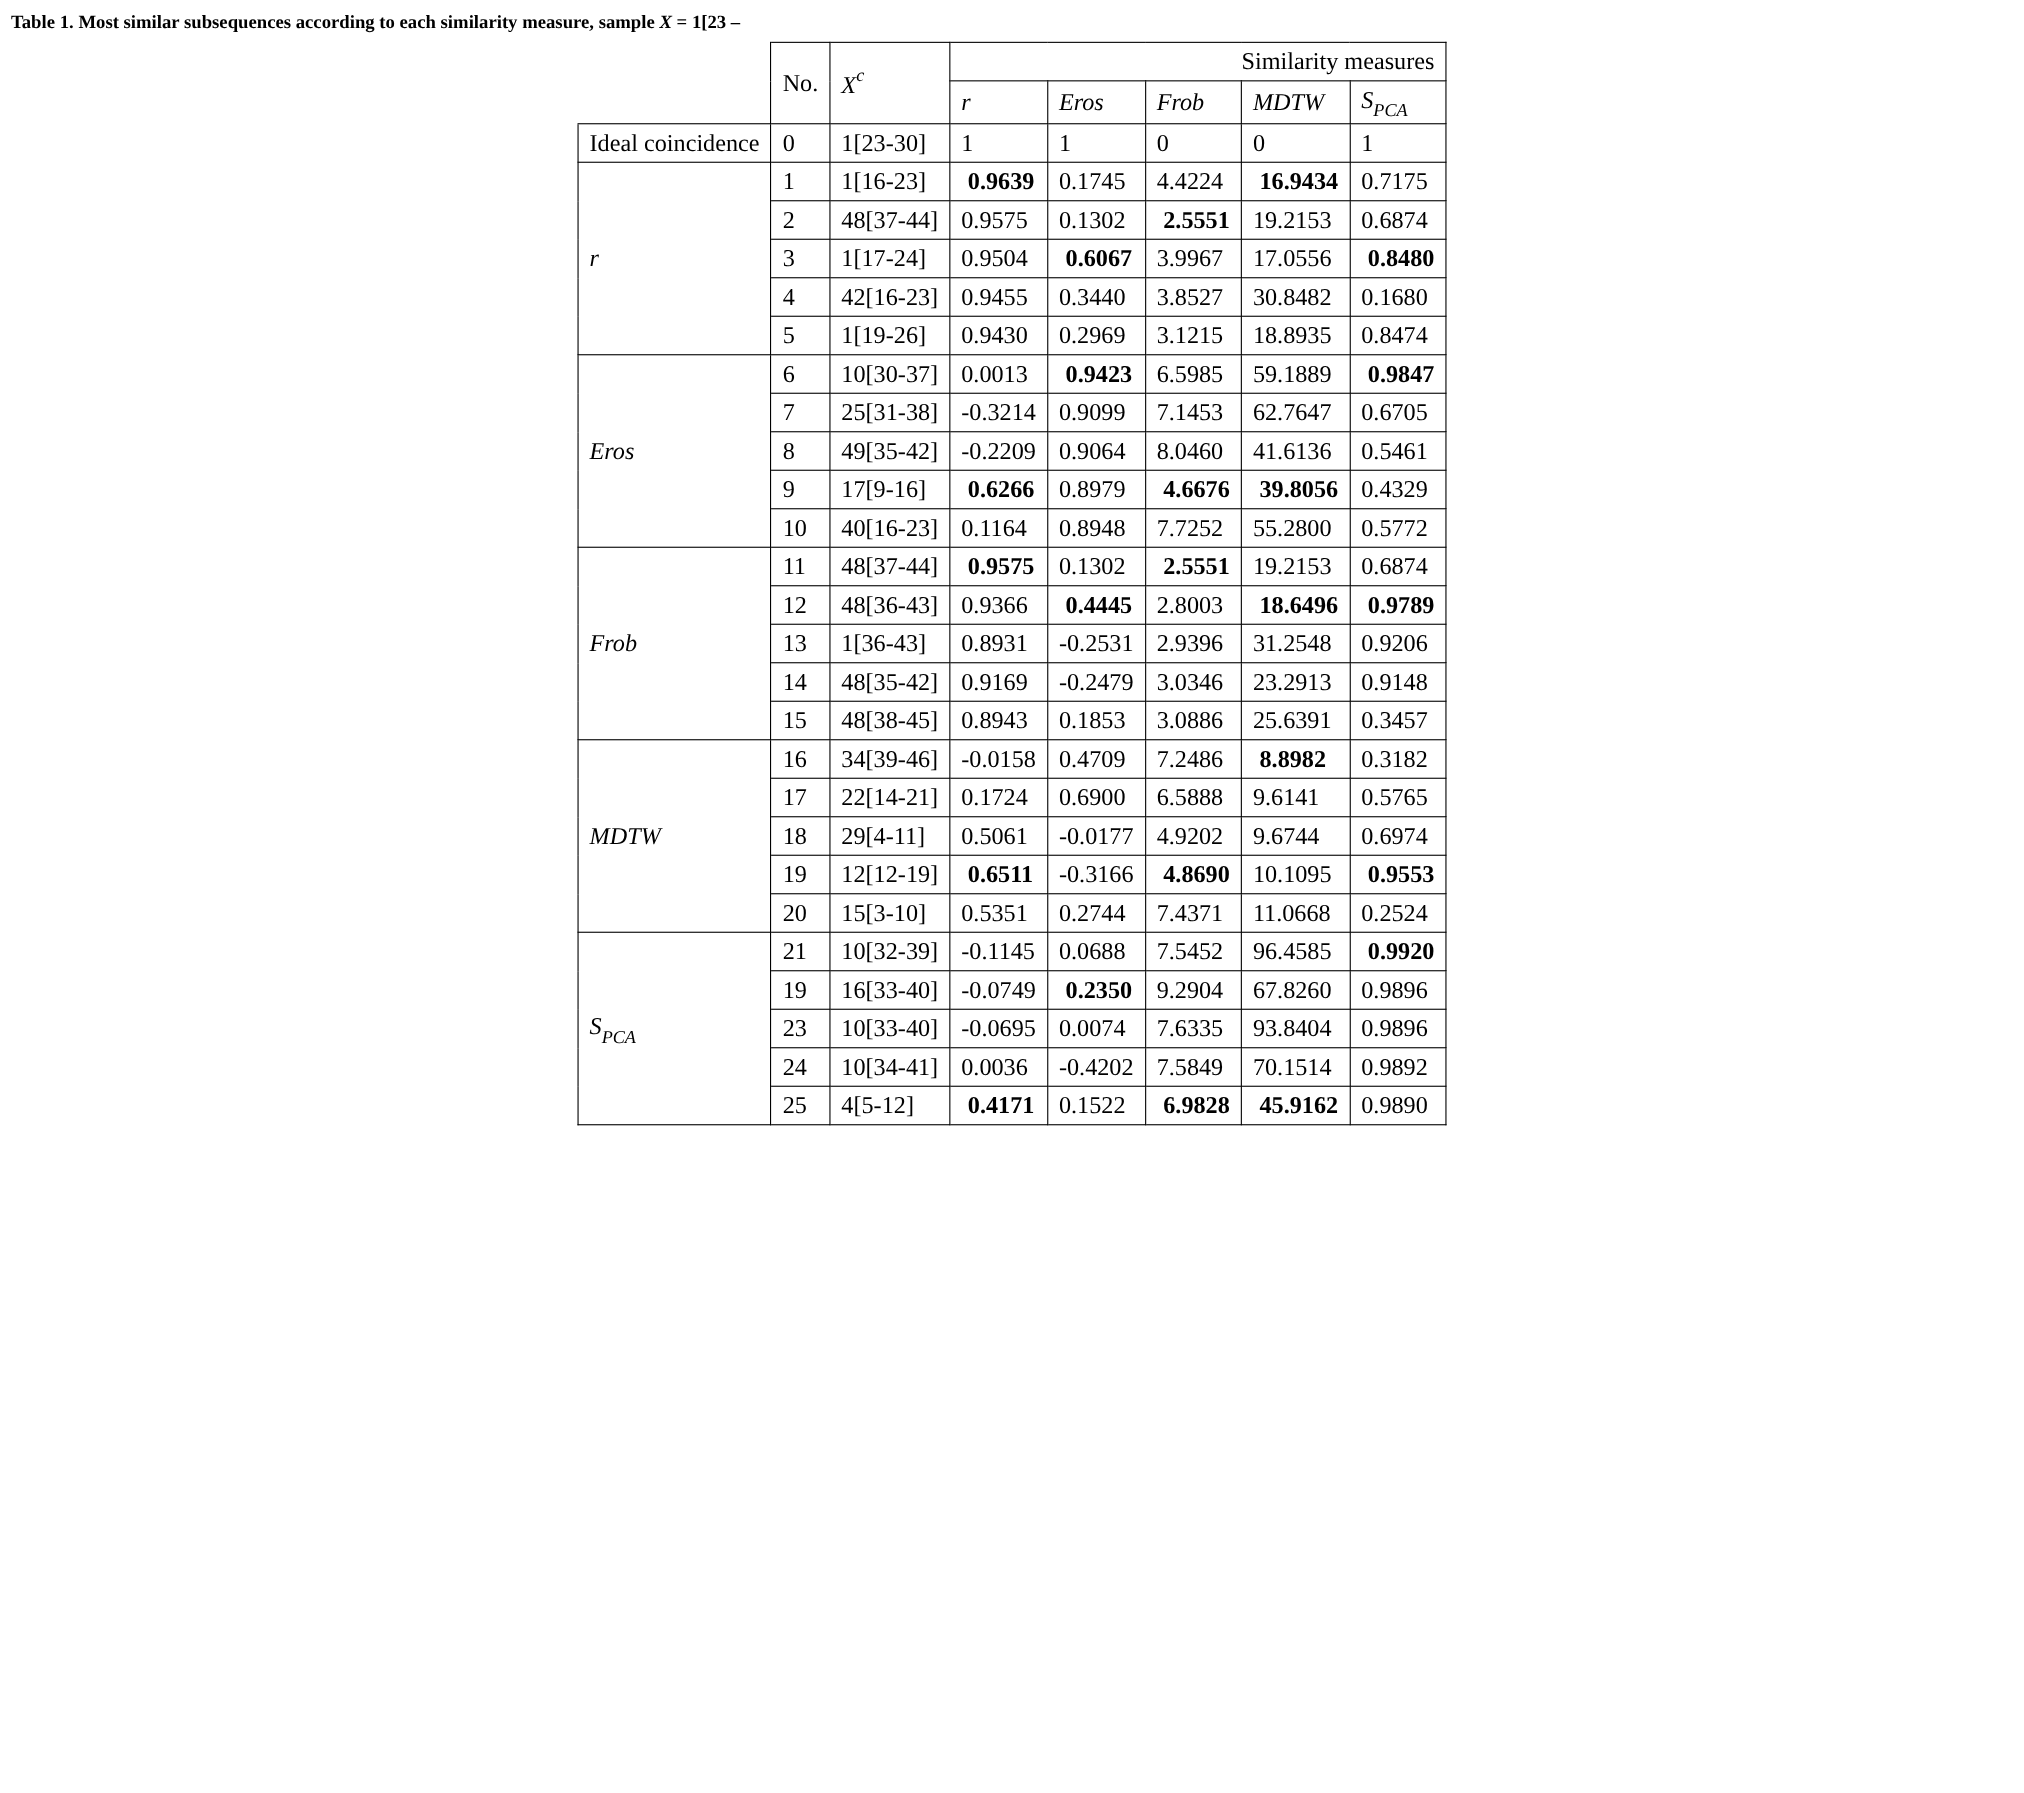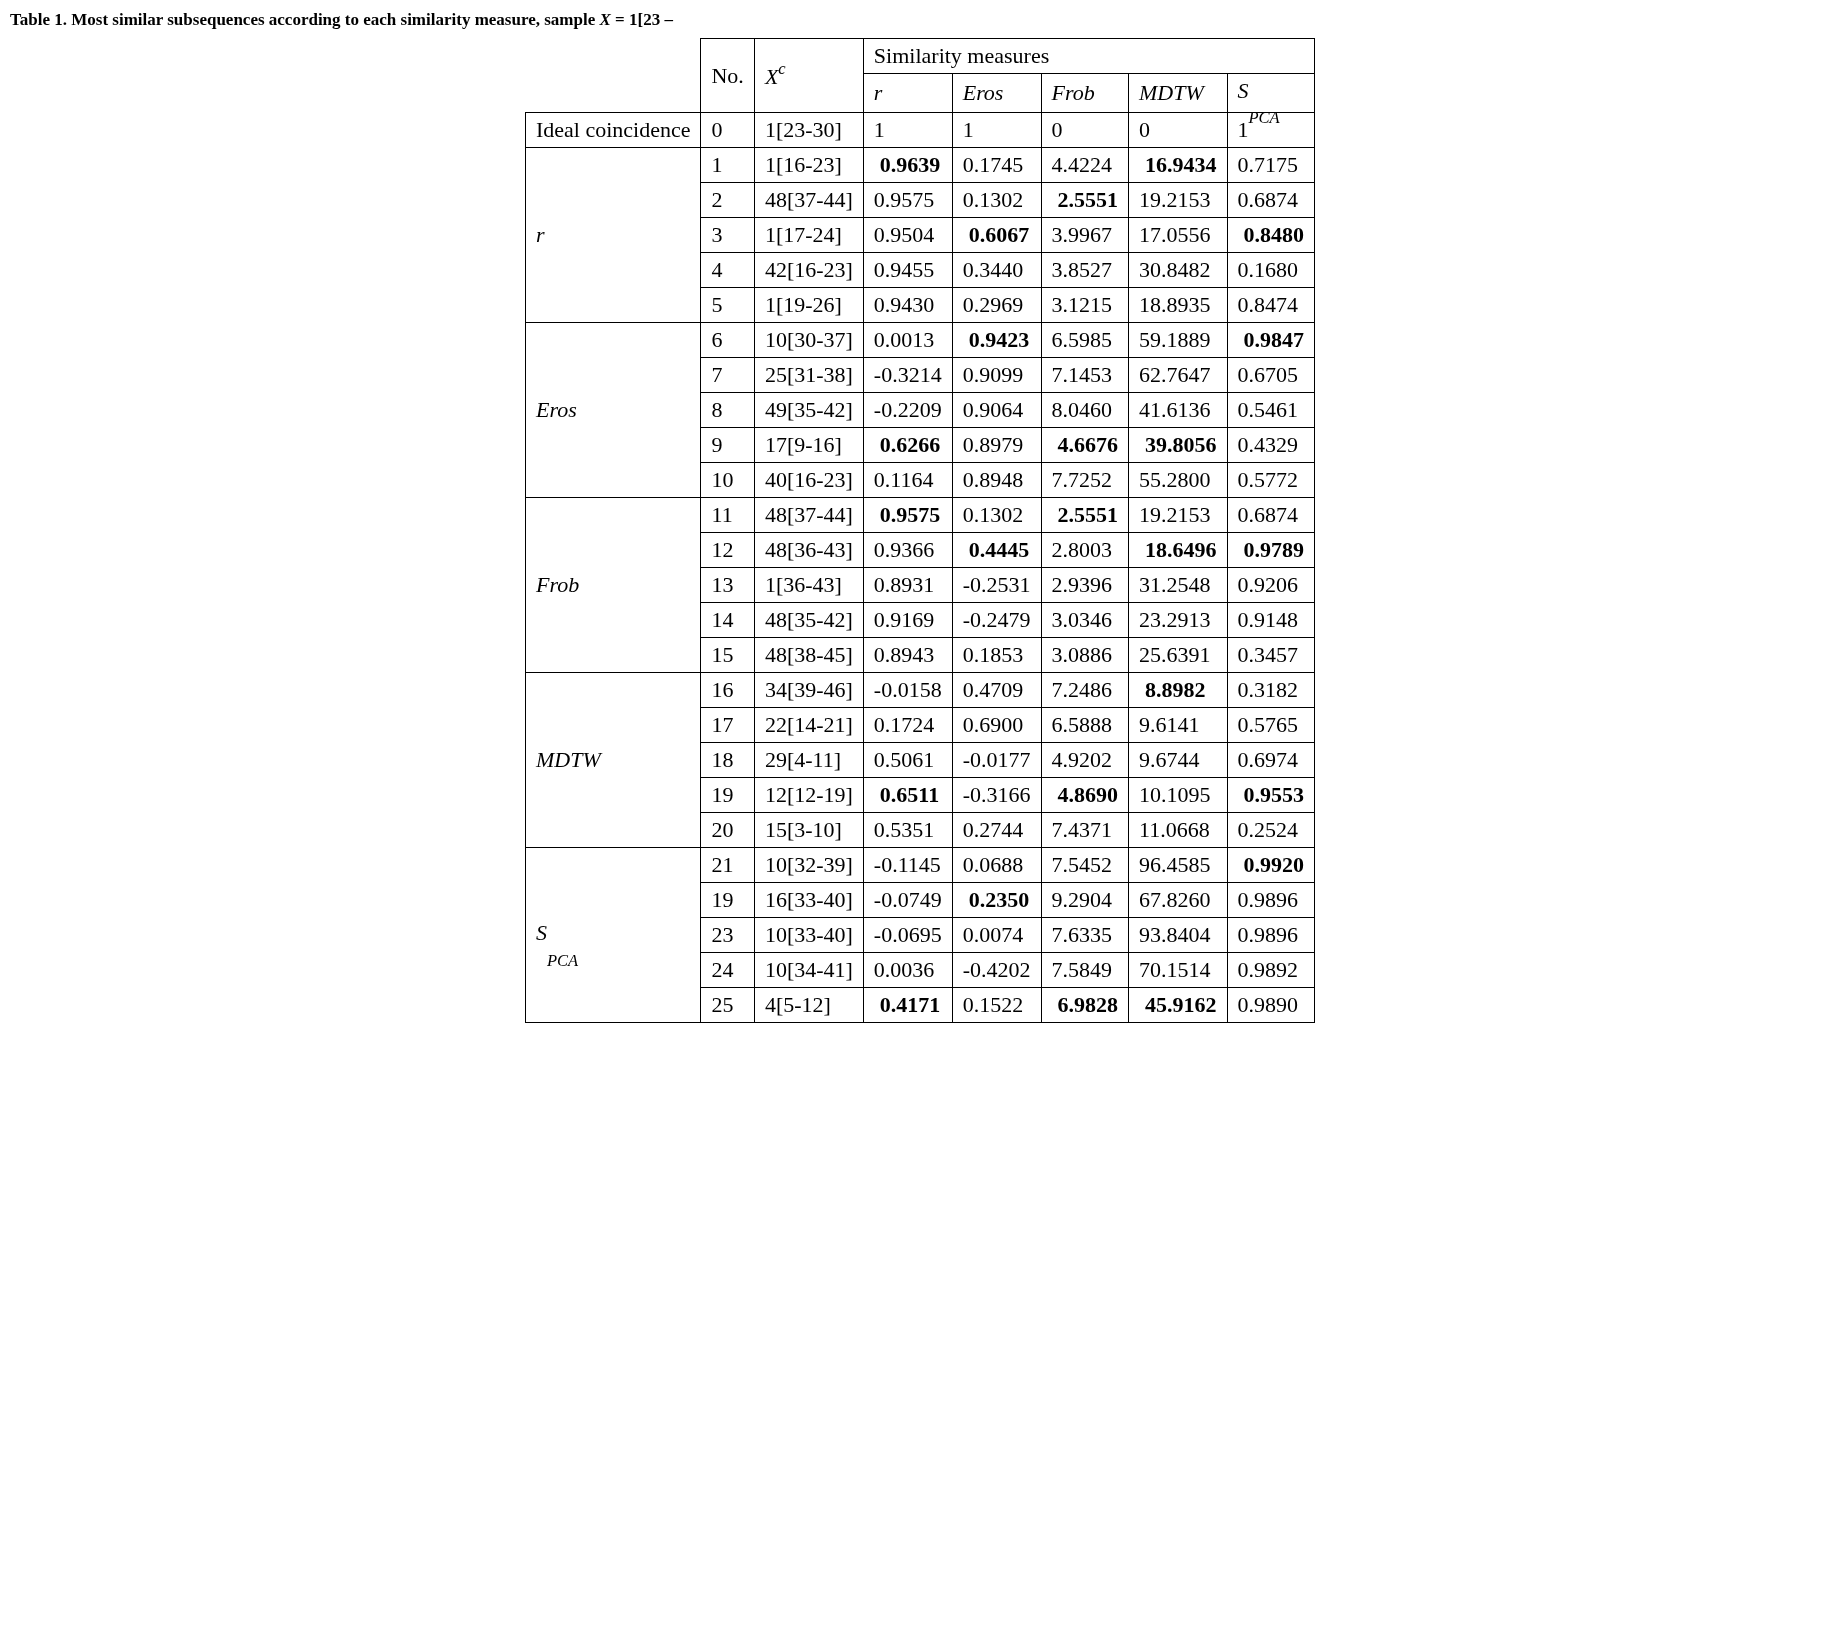--- a/index.html
+++ b/index.html
@@ -31,33 +31,33 @@
       font-style: italic;
     }
     .bold {
       font-weight: bold;
       padding-left: 16px;
     }
     .sub {
       font-size: 0.75em;
       vertical-align: sub;
       position: relative;
-      top: 20px;
+      top: 2px;
     }
     .sup {
       font-size: 0.75em;
       vertical-align: super;
       position: relative;
       top: -2px;
     }
     .group-cell {
       vertical-align: middle;
     }
     .header-center {
-      text-align: left;
+      text-align: right;
     }
   </style>
 </head>
 <body>
 
 <div class="caption">
   <span>Table 1. Most similar subsequences according to each similarity measure, sample </span><span class="italic">X</span><span> = 1[23 –</span>
 </div>
 
 <table>

